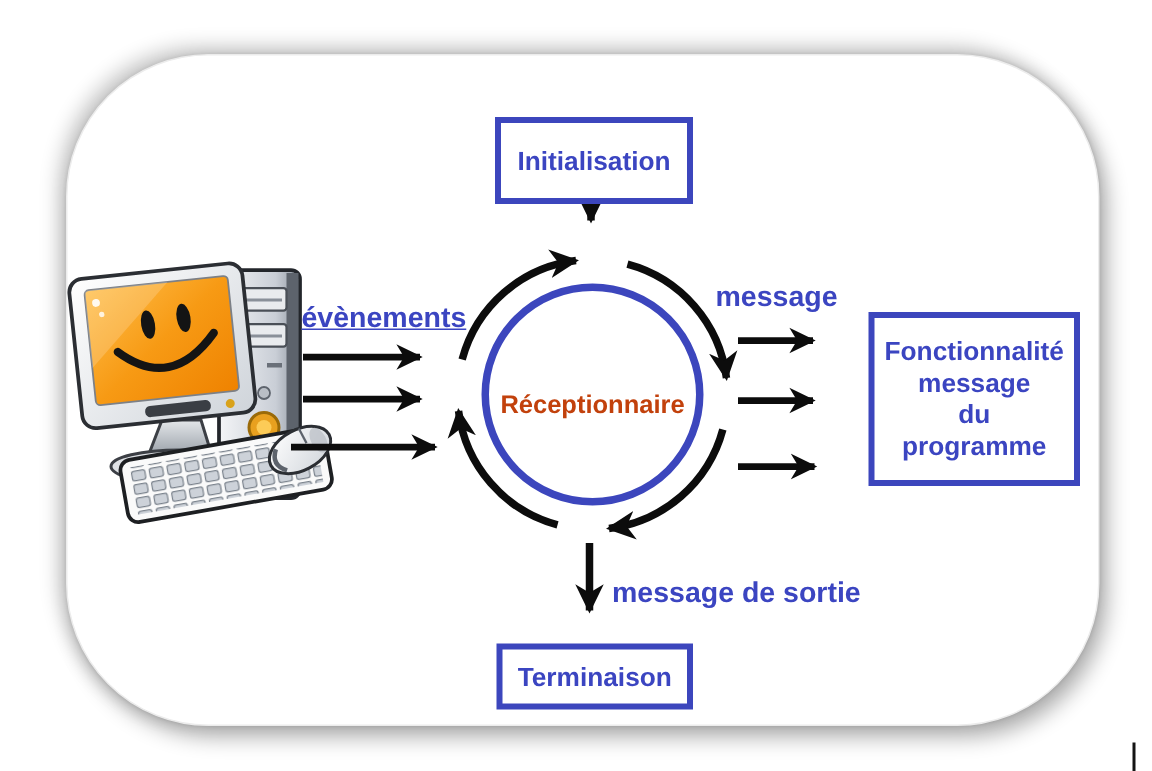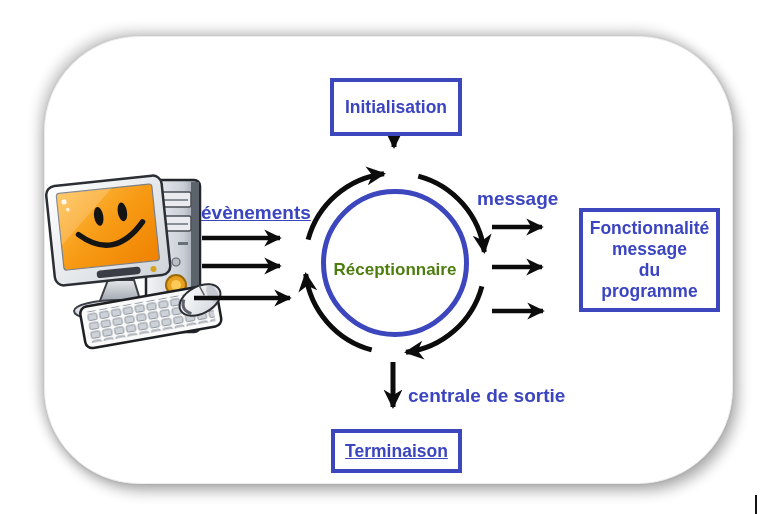--- a/index.html
+++ b/index.html
@@ -13,27 +13,27 @@
     background:#ffffff;border-radius:95px;border:1px solid #ececec;
     box-shadow:5px 7px 14px rgba(0,0,0,0.32), -5px -5px 13px rgba(0,0,0,0.20), 0 0 3px rgba(0,0,0,0.08);
   }
   .overlay{position:absolute;left:0;top:0;pointer-events:none;}
   .node{
     position:absolute;box-sizing:border-box;border:4px solid #3c46bd;background:#ffffff;
     color:#3b45c1;font-weight:bold;display:flex;align-items:center;justify-content:center;
     text-align:center;
   }
   .node-init{left:330px;top:49px;width:132px;height:58px;font-size:17.5px;margin-top:29px;}
-  .node-term{left:331px;top:429px;width:131px;height:44px;font-size:17.5px;text-decoration:underline;}
-  .node-core{left:579px;top:208px;width:141px;height:104px;font-size:17.5px;flex-direction:column;line-height:21px;}
+  .node-term{left:331px;top:429px;width:131px;height:44px;font-size:17.5px;}
+  .node-core{left:579px;top:208px;width:141px;height:116px;font-size:17.5px;flex-direction:column;line-height:21px;}
   .node-core .gap{margin-top:0;}
   .circle-node{
     position:absolute;left:321px;top:189px;width:148px;height:148px;box-sizing:border-box;
     border:5px solid #3c46bd;border-radius:50%;background:#ffffff;
-    color:#4d7c0f;font-weight:bold;font-size:17px;line-height:25px;text-align:center;
+    color:#c2410c;font-weight:bold;font-size:17px;line-height:25px;text-align:center;
     display:flex;flex-direction:column;align-items:center;justify-content:center;
   }
   .circle-node .inner{transform:translateY(6px);}
   .lbl{
     position:absolute;color:#3b45c1;font-weight:bold;font-size:19px;white-space:nowrap;
   }
   .lbl-events{left:201px;top:202px;text-decoration:underline;}
   .lbl-messages{left:477px;top:188px;}
   .lbl-exit{left:408px;top:385px;}
   .caret{position:absolute;left:755px;top:495px;width:2px;height:19px;background:#141414;}
@@ -165,15 +165,15 @@
   <div>du</div>
   <div class="gap">programme</div>
 </div>
 
 <div class="node node-term">
   <span>Terminaison</span>
 </div>
 
 <div class="lbl lbl-events">évènements</div>
 <div class="lbl lbl-messages">message</div>
-<div class="lbl lbl-exit">centrale de sortie</div>
+<div class="lbl lbl-exit">message de sortie</div>
 
 <div class="caret"></div>
 
 </body></html>

